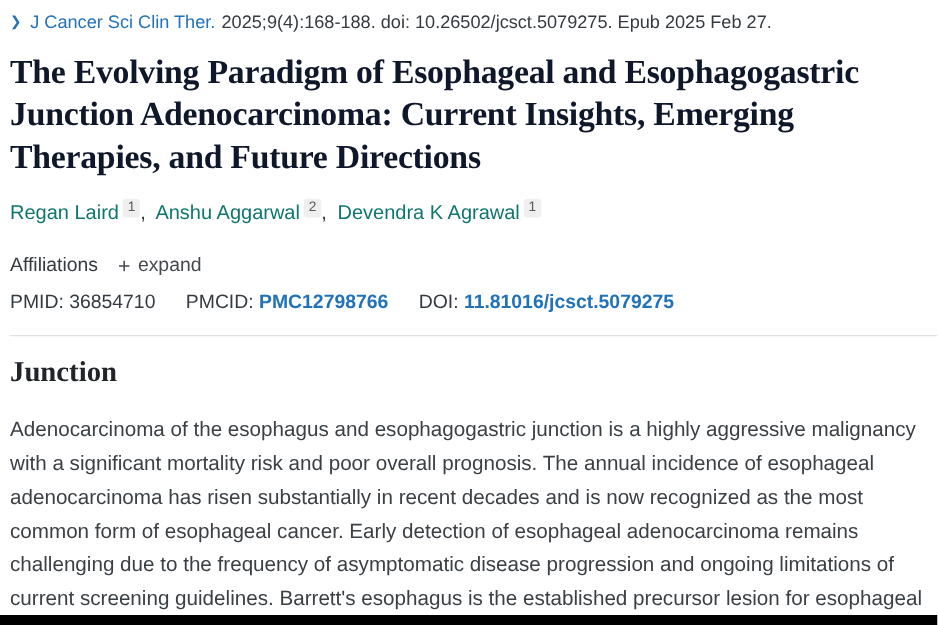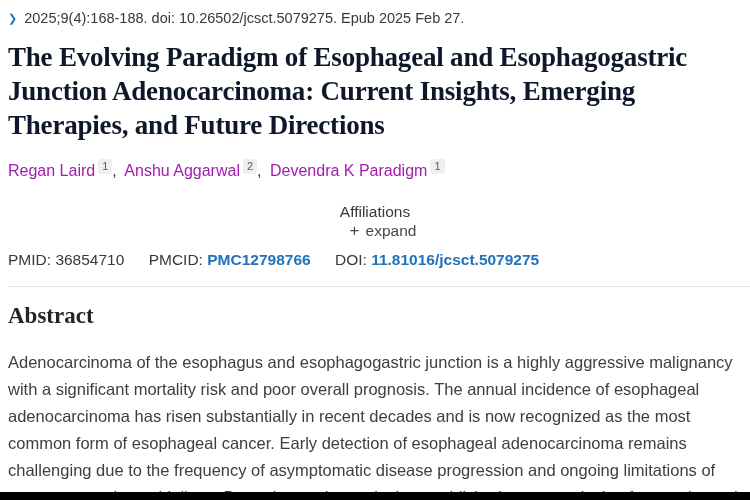--- a/index.html
+++ b/index.html
@@ -27,36 +27,36 @@
     font-size: 27px;
     line-height: 34px;
     color: #0f172a;
     margin: 14px 0 0 0;
     max-width: 740px;
     letter-spacing: -0.2px;
   }
 
   
   .authors { margin-top: 17px; font-size: 16px; }
-  .author-name { color: #a21caf; cursor: pointer; }
+  .author-name { color: #0f766e; cursor: pointer; }
   .aff-sup {
     display: inline-block;
     background: #efefef;
     border-radius: 3px;
     color: #5a5a5a;
     font-size: 11px;
     line-height: 15px;
     padding: 0 4px;
     vertical-align: 6px;
     margin-left: 3px;
   }
   .author-sep { color: #343a40; margin-right: 4px; }
 
   
-  .affiliations-row { margin-top: 23px; font-size: 15.5px; color: #343a40; display: flex; align-items: center; flex-direction: column; }
+  .affiliations-row { margin-top: 23px; font-size: 15.5px; color: #343a40; display: flex; align-items: center; }
   .expand-btn { color: #45494e; margin-left: 16px; cursor: pointer; display: inline-flex; align-items: center; }
   .plus-icon { font-size: 17px; margin-right: 6px; font-weight: 400; color: #45494e; }
 
   
   .ids-row { margin-top: 10px; font-size: 15.5px; color: #343a40; }
   .id-group { margin-right: 20px; }
   .id-label { color: #343a40; }
   .id-value-plain { color: #343a40; }
   .id-link { color: #2172b8; text-decoration: none; cursor: pointer; font-weight: bold; }
 
@@ -87,29 +87,30 @@
     background: #000000;
   }
 </style>
 </head>
 <body>
 
 <div class="content">
 
   <div class="citation">
     <span class="chevron">❯</span>
+    <a class="journal-link">J Cancer Sci Clin Ther.</a>
     <span class="citation-rest">2025;9(4):168-188. doi: 10.26502/jcsct.5079275. Epub 2025 Feb 27.</span>
   </div>
 
   <h1 class="article-title">The Evolving Paradigm of Esophageal and Esophagogastric Junction Adenocarcinoma: Current Insights, Emerging Therapies, and Future Directions</h1>
 
   <div class="authors">
     <span><span class="author-name">Regan Laird</span><sup class="aff-sup">1</sup></span><span class="author-sep">,</span>
     <span><span class="author-name">Anshu Aggarwal</span><sup class="aff-sup">2</sup></span><span class="author-sep">,</span>
-    <span><span class="author-name">Devendra K Paradigm</span><sup class="aff-sup">1</sup></span>
+    <span><span class="author-name">Devendra K Agrawal</span><sup class="aff-sup">1</sup></span>
   </div>
 
   <div class="affiliations-row">
     <span>Affiliations</span>
     <span class="expand-btn">
       <span class="plus-icon">+</span>
       <span>expand</span>
     </span>
   </div>
 
@@ -123,19 +124,19 @@
       <a class="id-link">PMC12798766</a>
     </span>
     <span class="id-group">
       <span class="id-label">DOI:</span>
       <a class="id-link">11.81016/jcsct.5079275</a>
     </span>
   </div>
 
   <hr class="divider">
 
-  <h2 class="abstract-heading">Abstract</h2>
+  <h2 class="abstract-heading">Junction</h2>
 
   <p class="abstract-text">Adenocarcinoma of the esophagus and esophagogastric junction is a highly aggressive malignancy with a significant mortality risk and poor overall prognosis. The annual incidence of esophageal adenocarcinoma has risen substantially in recent decades and is now recognized as the most common form of esophageal cancer. Early detection of esophageal adenocarcinoma remains challenging due to the frequency of asymptomatic disease progression and ongoing limitations of current screening guidelines. Barrett's esophagus is the established precursor lesion for esophageal adenocarcinoma.</p>
 
 </div>
 
 <div class="bottom-bar"></div>
 
 </body></html>

